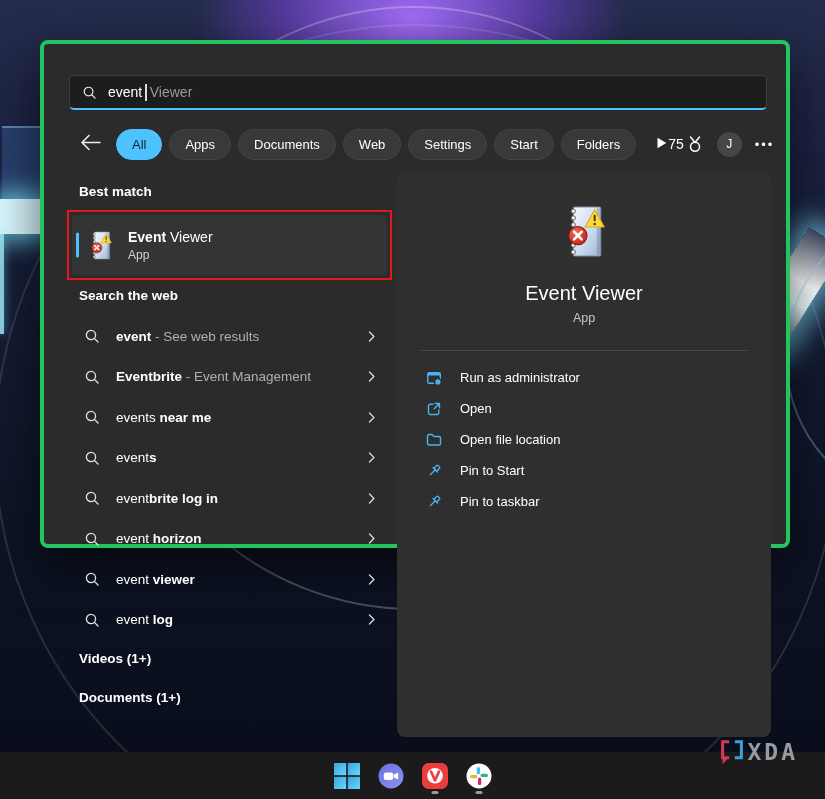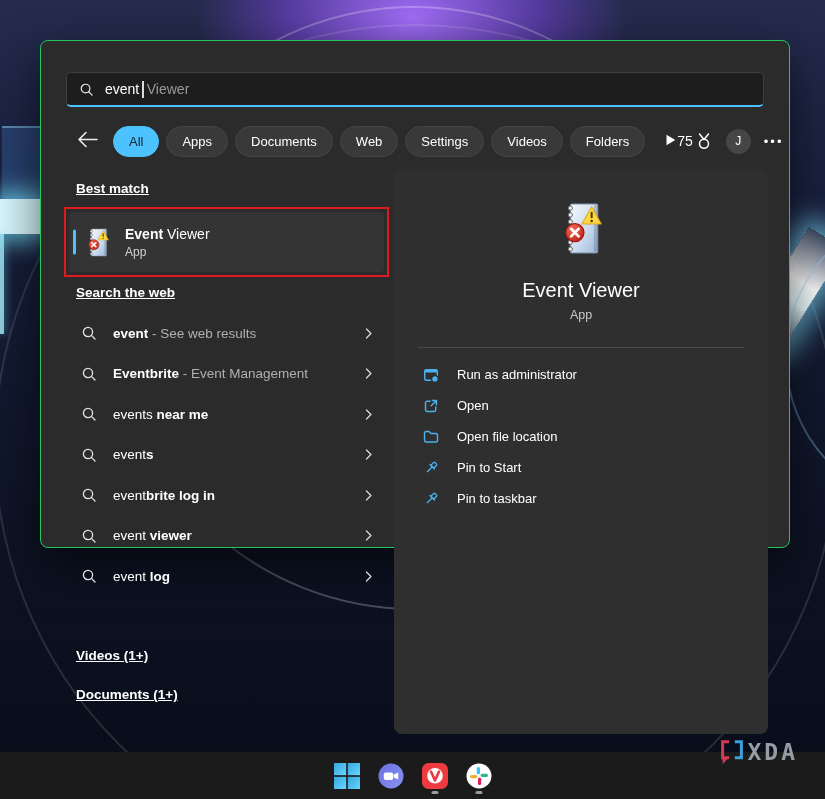--- a/index.html
+++ b/index.html
@@ -16,21 +16,21 @@
   .arc2{left:-6px;top:24px;width:840px;height:840px;border-radius:50%;border:2px solid rgba(255,255,255,.12);}
   .neon-rect{left:2px;top:126px;width:38px;height:74px;background:rgba(66,124,196,.32);border-top:2px solid rgba(150,220,255,.45);}
   .neon-band-left{left:0;top:199px;width:40px;height:35px;background:#d9f8ff;box-shadow:0 0 24px 7px rgba(120,230,255,.8);}
   .neon-line-left{left:0;top:234px;width:4px;height:100px;background:rgba(165,236,255,.85);box-shadow:0 0 10px rgba(120,230,255,.7);}
   .neon-band-right{right:-30px;top:268px;width:120px;height:42px;transform:rotate(-58deg);
     background:linear-gradient(90deg,rgba(214,246,255,.15),#e8fcff 40%,#ffffff 58%,rgba(214,246,255,.2));
     box-shadow:0 0 26px 9px rgba(130,225,255,.7);}
   .arc-right{left:785px;top:205px;width:300px;height:300px;border-radius:50%;border:2px solid rgba(150,210,255,.35);}
   
   #panel{position:absolute;left:40px;top:40px;width:750px;height:508px;z-index:2;
-    background:var(--panel-bg,#2b2b2b);border:1px solid #22c55e;border-radius:8px;box-sizing:border-box;
+    background:var(--panel-bg,#2b2b2b);border:4px solid #22c55e;border-radius:8px;box-sizing:border-box;
     box-shadow:0 18px 50px rgba(0,0,0,.6);}
   
   .searchbar{position:absolute;left:25px;top:31px;width:698px;height:35px;box-sizing:border-box;
     background:#1d1d1d;border:1px solid #3e3e3e;border-bottom:2px solid var(--accent,#4cc2ff);
     border-radius:5px;display:flex;align-items:center;padding:0 12px;}
   .searchbar .mag{width:15px;height:15px;color:#e6e6e6;margin-right:11px;flex:none;}
   .typed{color:#fff;font-size:14px;}
   .caret{display:inline-block;width:1.5px;height:17px;background:#dcdcdc;margin:0 1px 0 3px;vertical-align:middle;}
   .sugg{color:#9a9a9a;font-size:14px;margin-left:2px;}
   
@@ -45,21 +45,21 @@
     background:linear-gradient(90deg,#393939 40%,rgba(57,57,57,0));margin-left:7px;}
   .playbtn{background:none;border:none;color:#fff;width:16px;height:16px;padding:0;margin-left:11px;}
   .playbtn svg{width:14px;height:14px;}
   .right-cluster{margin-left:auto;display:flex;align-items:center;gap:13px;}
   .rewards{display:flex;align-items:center;gap:2px;color:#fff;font-size:14px;background:none;border:none;padding:0;}
   .rewards svg{width:18px;height:18px;color:#fff;}
   .avatar{width:25px;height:25px;border-radius:50%;background:#464646;color:#fff;font-size:12px;
     display:flex;align-items:center;justify-content:center;border:none;padding:0;}
   .more{background:none;border:none;color:#fff;font-size:13px;letter-spacing:2px;padding:0;}
   
-  .sec-header{position:absolute;left:35px;color:#fff;font-size:13.5px;font-weight:bold;text-decoration:underline;}
+  .sec-header{position:absolute;left:35px;color:#fff;font-size:13.5px;font-weight:bold;}
   #h-bestmatch{top:140px;}
   #h-web{top:244px;}
   #h-videos{top:607px;}
   #h-docs{top:646px;}
   
   #redbox{position:absolute;left:23px;top:166px;width:325px;height:70px;box-sizing:border-box;
     border:2px solid var(--annotation-red,#e0191f);}
   .bm-card{position:absolute;inset:3px;background:#343434;border-radius:4px;
     display:flex;align-items:center;padding-left:15px;}
   .bm-accent{position:absolute;left:4px;top:50%;transform:translateY(-50%);
@@ -228,21 +228,21 @@
       <svg>
           <use href="#sym-back"></use>
         </svg>
     </button>
     <div class="tabs">
         <button class="pill active">All</button>
         <button class="pill">Apps</button>
         <button class="pill">Documents</button>
         <button class="pill">Web</button>
         <button class="pill">Settings</button>
-        <button class="pill">Videos</button>
+        <button class="pill">Start</button>
         <button class="pill">Folders</button>
       </div>
     <div class="pill-partial"></div>
     <button class="playbtn">
       <svg>
           <use href="#sym-play"></use>
         </svg>
     </button>
     <div class="right-cluster">
       <button class="rewards">
@@ -309,20 +309,29 @@
         <span class="wtext"><span>event</span><span class="b">s</span></span>
         <svg class="chev">
           <use href="#sym-chevron"></use>
         </svg>
       </div>
       <div class="wrow">
         <svg class="mag">
           <use href="#sym-search"></use>
         </svg>
         <span class="wtext"><span>event</span><span class="b">brite log in</span></span>
+        <svg class="chev">
+          <use href="#sym-chevron"></use>
+        </svg>
+      </div>
+      <div class="wrow">
+        <svg class="mag">
+          <use href="#sym-search"></use>
+        </svg>
+        <span class="wtext"><span>event </span><span class="b">horizon</span></span>
         <svg class="chev">
           <use href="#sym-chevron"></use>
         </svg>
       </div>
       <div class="wrow">
         <svg class="mag">
           <use href="#sym-search"></use>
         </svg>
         <span class="wtext"><span>event </span><span class="b">viewer</span></span>
         <svg class="chev">

